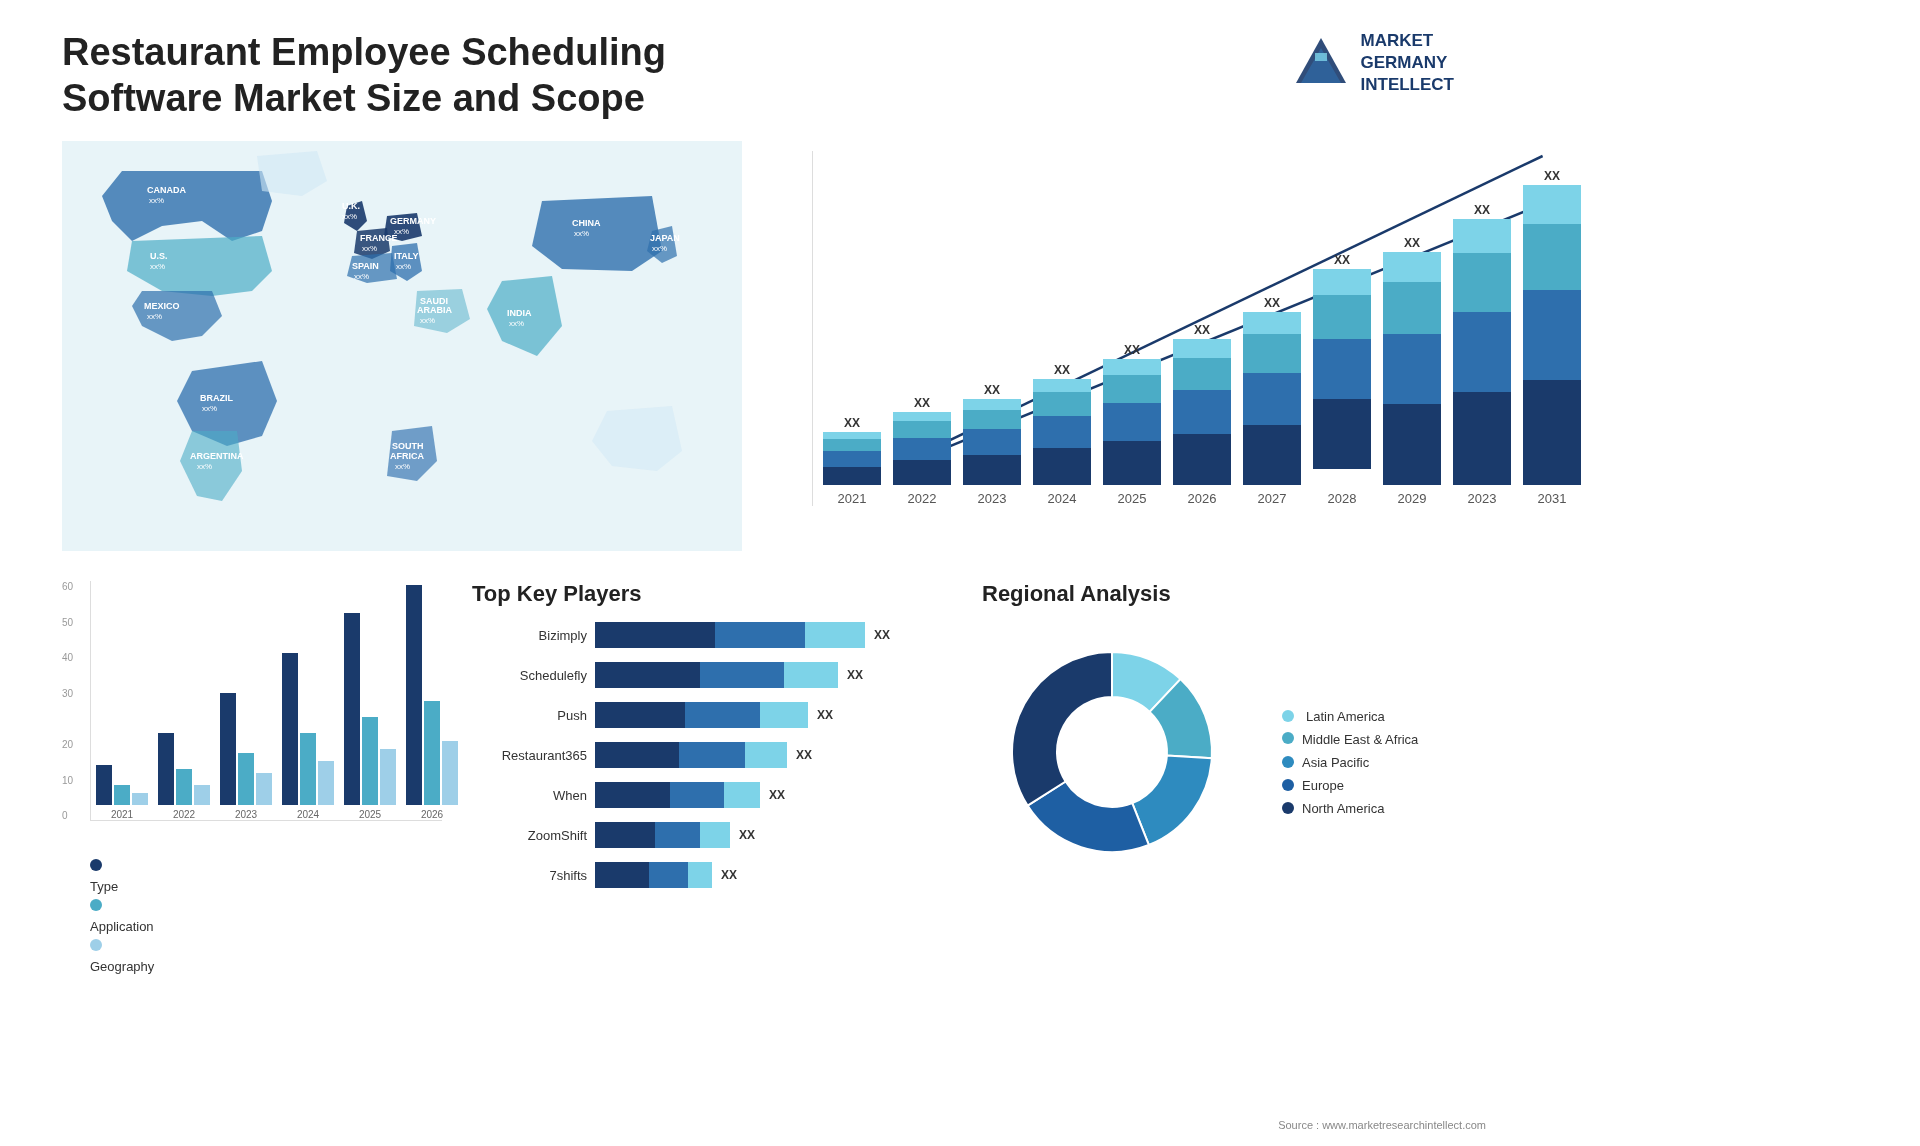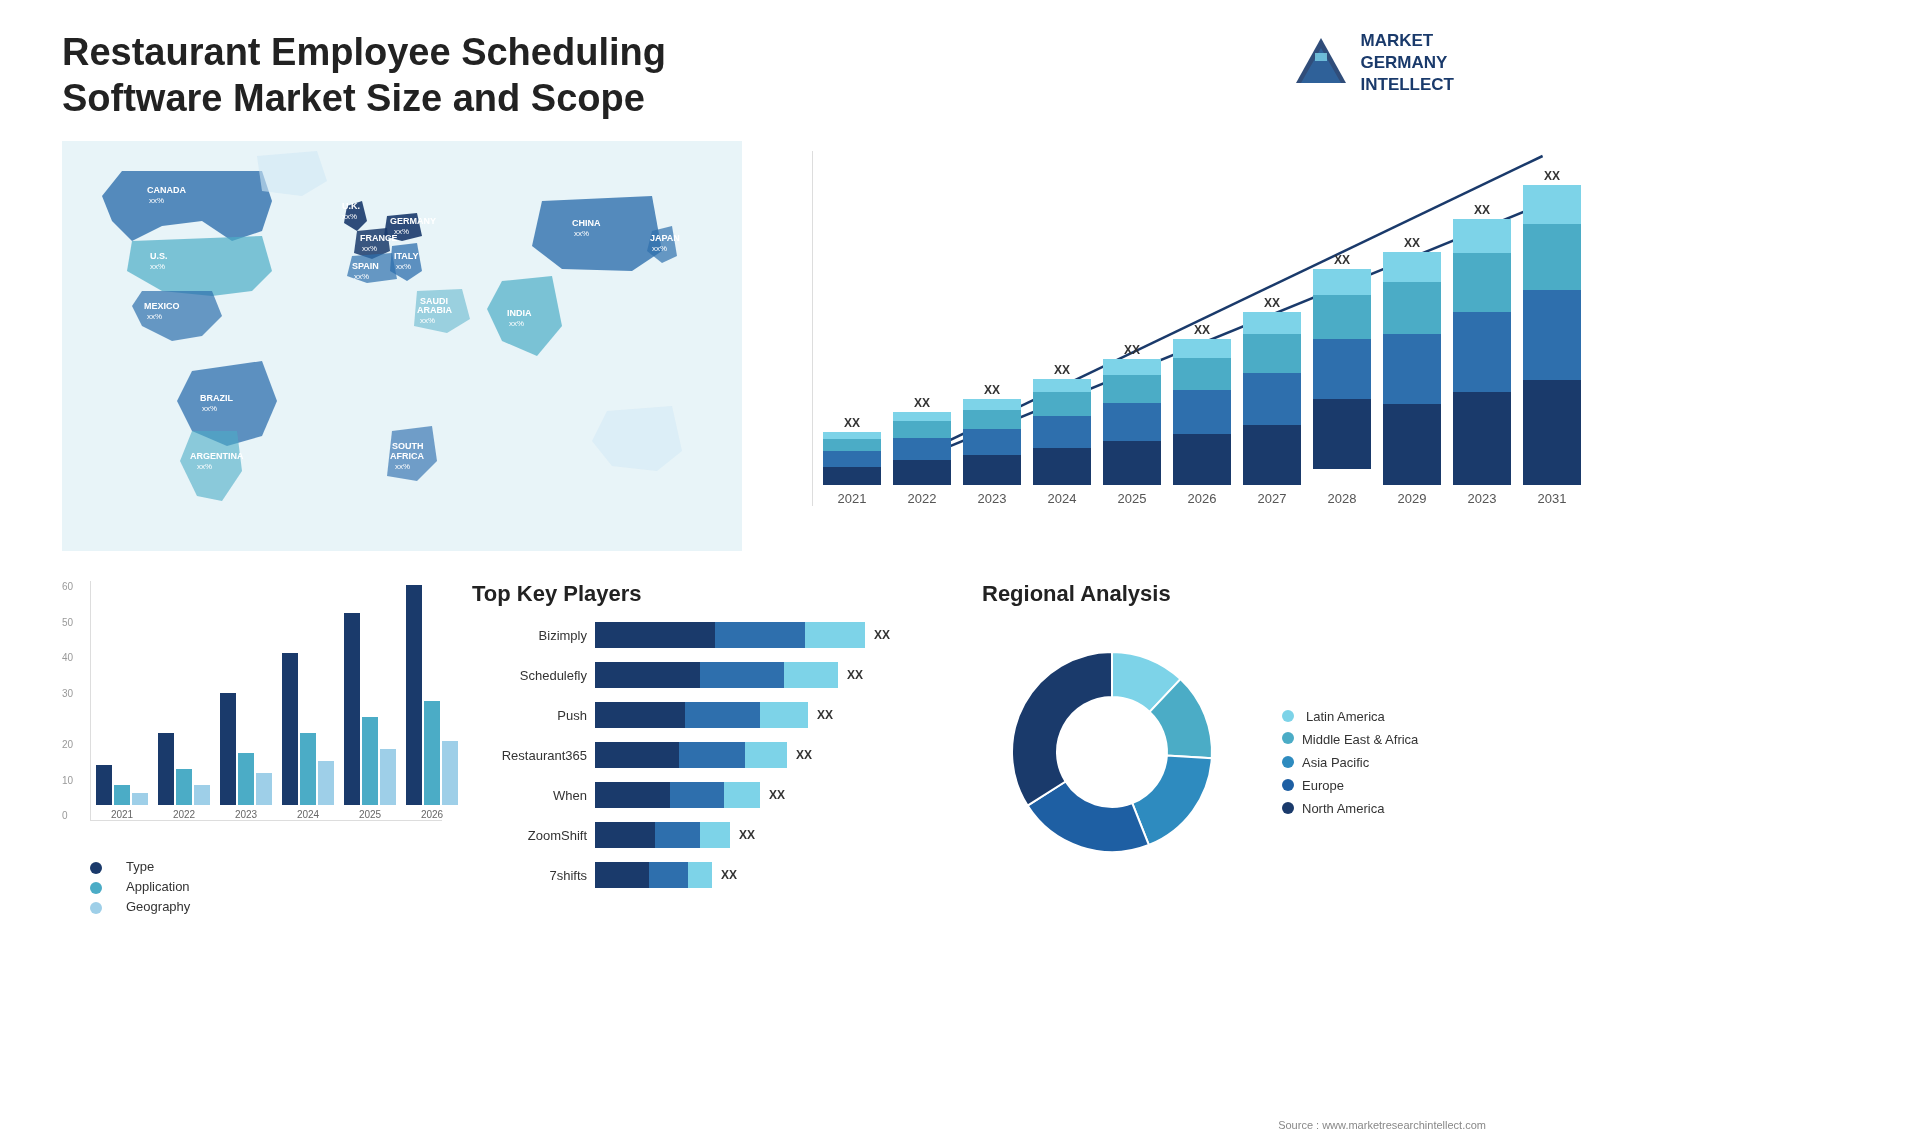--- a/index.html
+++ b/index.html
@@ -52,24 +52,25 @@
       flex-shrink: 0;
     }
     .section-title {
       font-size: 22px;
       font-weight: 700;
       color: #222;
       margin-bottom: 15px;
     }
     .legend-item {
       display: flex;
-      align-items: flex-end;
-      gap: 24px;
+      align-items: flex-start;
+      gap: 8px;
       font-size: 13px;
       color: #333;
+      flex-direction: column;
     }
     .legend-dot {
       width: 12px;
       height: 12px;
       border-radius: 50%;
     }
     
     .players-list {
       display: flex;
       flex-direction: column;

